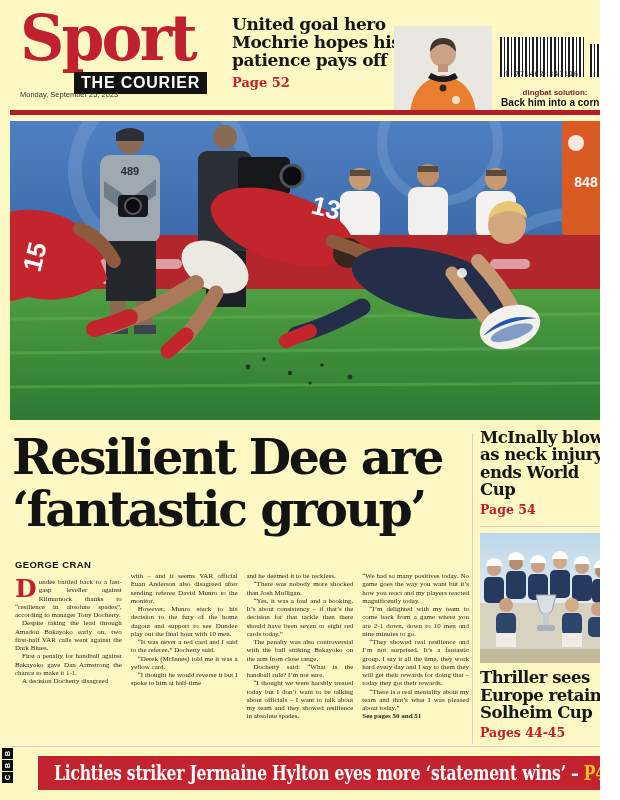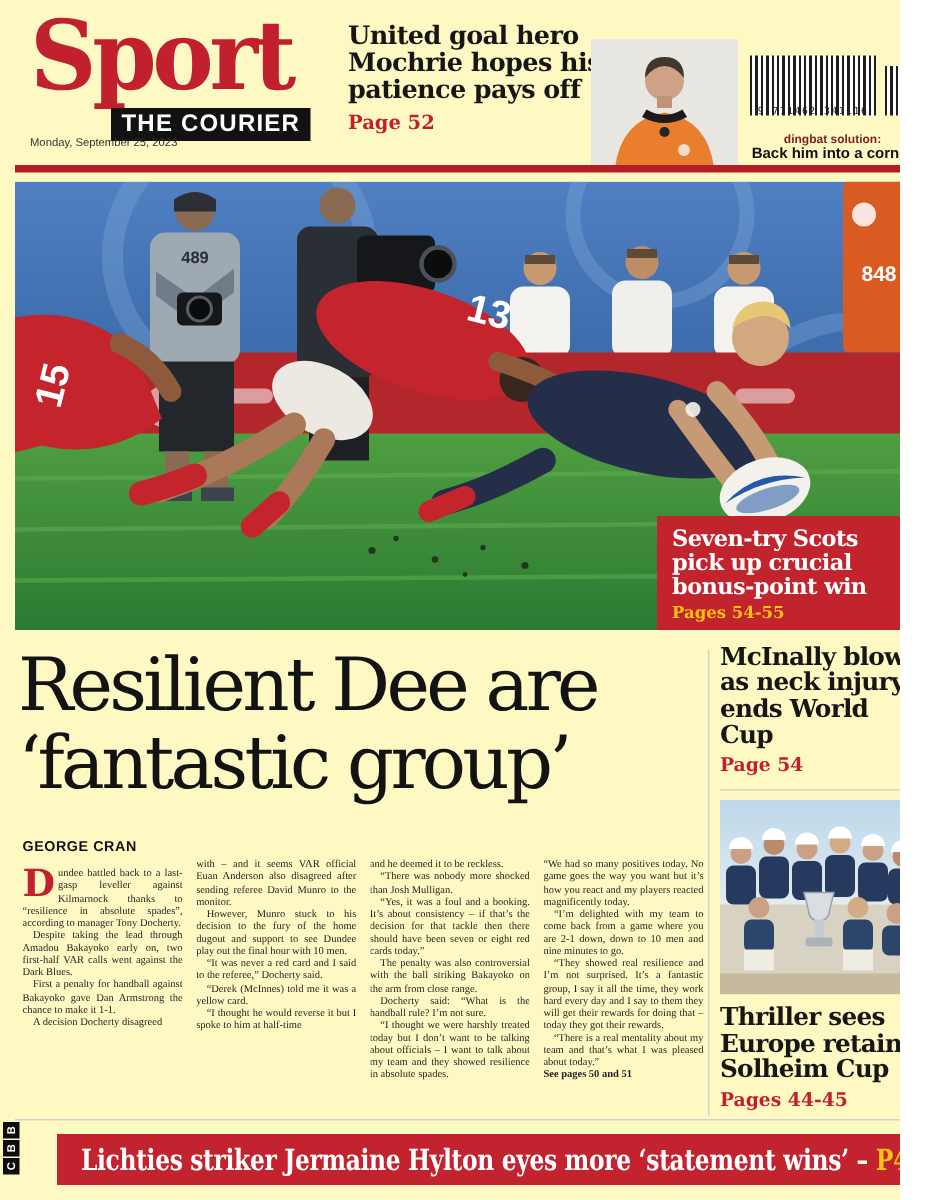--- a/index.html
+++ b/index.html
@@ -40,21 +40,21 @@
   .main-photo svg{display:block;}
   .photo-banner{position:absolute;right:0;bottom:0;width:172px;height:76px;
       background:#c2242e;box-sizing:border-box;padding:7px 10px;}
   .photo-banner h3{margin:0;font-family:"DejaVu Serif",serif;font-weight:bold;
       font-size:15px;line-height:1.08;color:#fff;letter-spacing:-.4px;}
   .photo-banner .pages{font-family:"DejaVu Serif",serif;font-weight:bold;
       font-size:11px;color:#fdc213;margin-top:2px;}
 
   
   .main-headline{position:absolute;left:12px;top:431px;width:460px;margin:0;
-      font-family:"DejaVu Serif",serif;font-weight:normal;font-size:49px;line-height:1.07;
+      font-family:"DejaVu Serif",serif;font-weight:bold;font-size:49px;line-height:1.07;
       letter-spacing:-2.5px;color:#131313;}
   .byline{position:absolute;left:15px;top:559px;font-family:"Liberation Sans",sans-serif;
       font-weight:bold;font-size:9.5px;letter-spacing:.4px;color:#111;}
   .columns{position:absolute;left:15px;top:572px;width:454px;height:174px;
       display:flex;column-gap:9px;overflow:hidden;}
   .col{flex:1 1 0;overflow:hidden;}
   .col-1{padding-top:6px;box-sizing:border-box;}
   .col p{margin:0;font-size:7px;line-height:1.18;text-align:justify;color:#1d1d1d;}
   .col p:not(:first-child){text-indent:7px;}
   .dropcap{float:left;font-family:"DejaVu Serif",serif;font-weight:bold;font-size:25px;
@@ -230,24 +230,20 @@
       </g>
       <g fill="#1f3b1d">
         <circle cx="238" cy="246" r="2.4"></circle>
           <circle cx="254" cy="238" r="1.8"></circle>
           <circle cx="280" cy="252" r="2.2"></circle>
         <circle cx="312" cy="244" r="1.8"></circle>
           <circle cx="340" cy="256" r="2.4"></circle>
           <circle cx="300" cy="262" r="1.6"></circle>
       </g>
     </svg>
-    <div class="photo-banner">
-      <h3>Seven-try Scots pick up crucial bonus-point win</h3>
-      <div class="pages">Pages 54-55</div>
-    </div>
   </figure>
 
   <h1 class="main-headline"><span>Resilient Dee are</span><br><span>‘fantastic group’</span></h1>
 
   <div class="byline">GEORGE CRAN</div>
 
   <div class="columns">
     <div class="col col-1">
       <p><span class="dropcap">D</span><span>undee battled back to a last-gasp leveller against Kilmarnock thanks to “resilience in absolute spades”, according to manager Tony Docherty.</span></p>
       <p>Despite taking the lead through Amadou Bakayoko early on, two first-half VAR calls went against the Dark Blues.</p>

